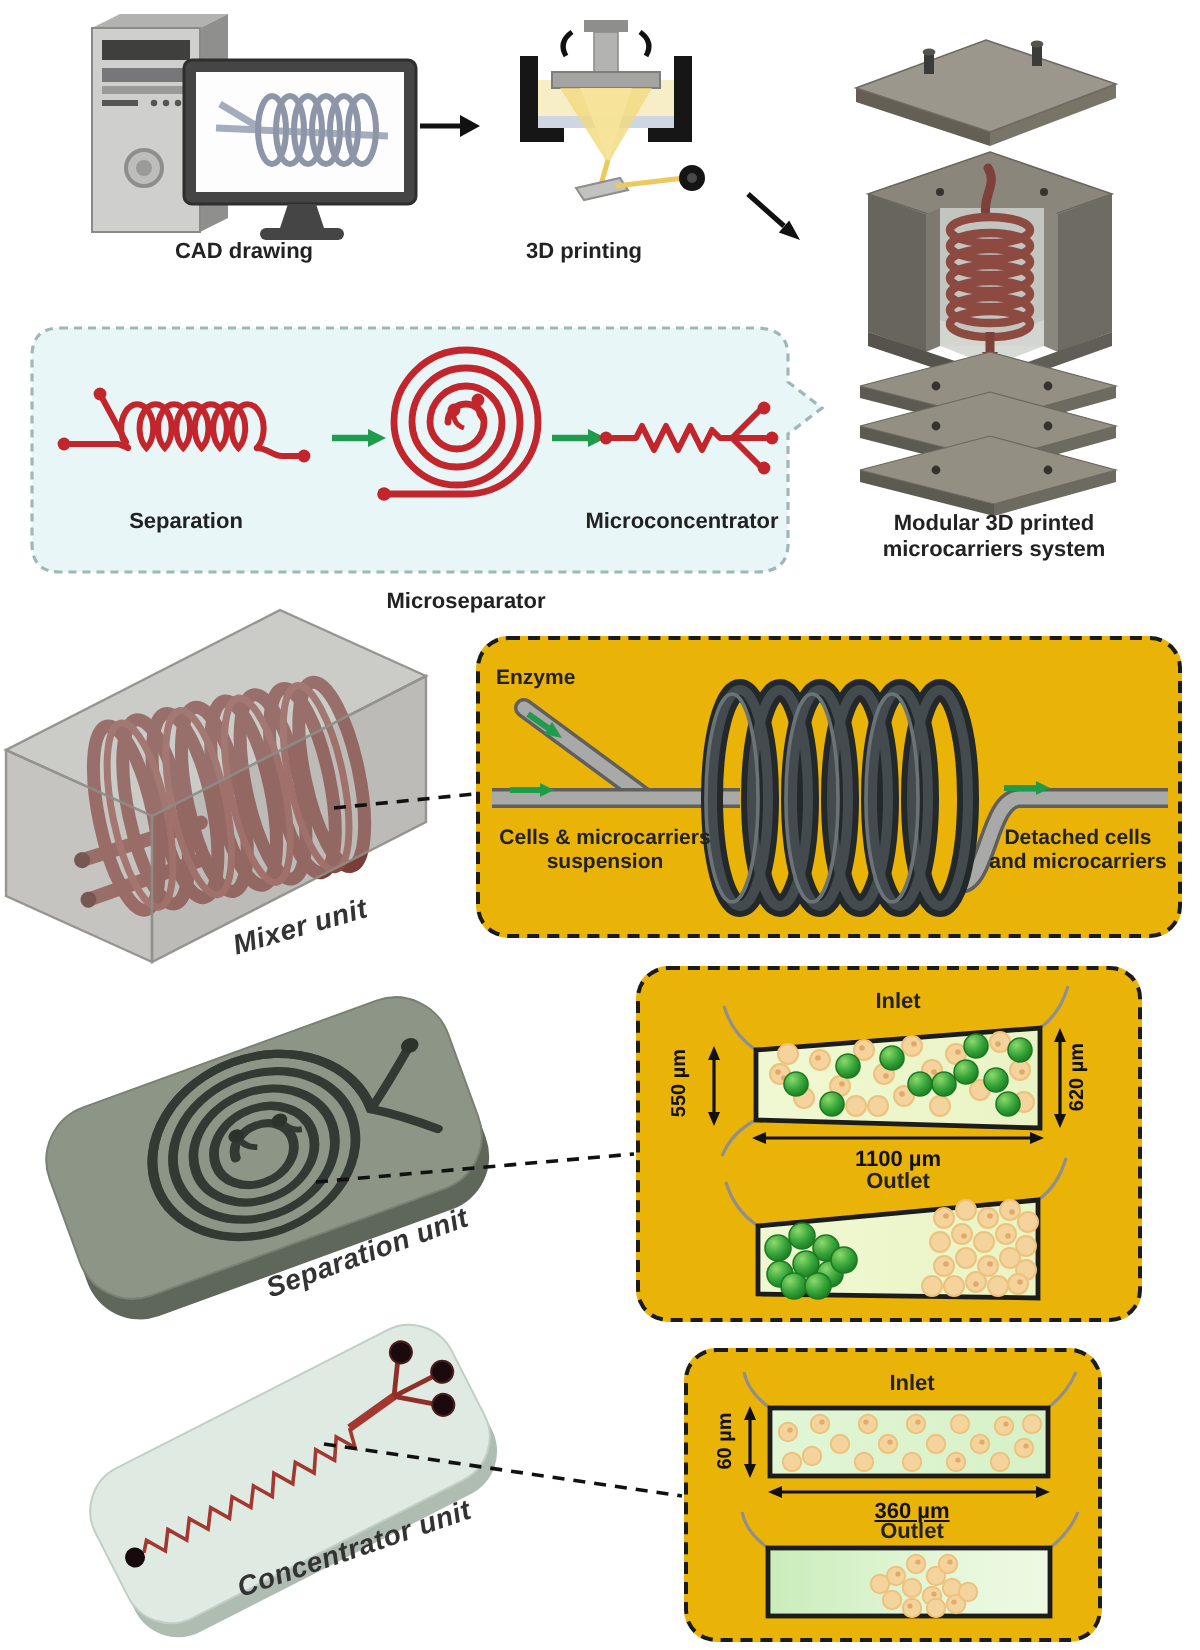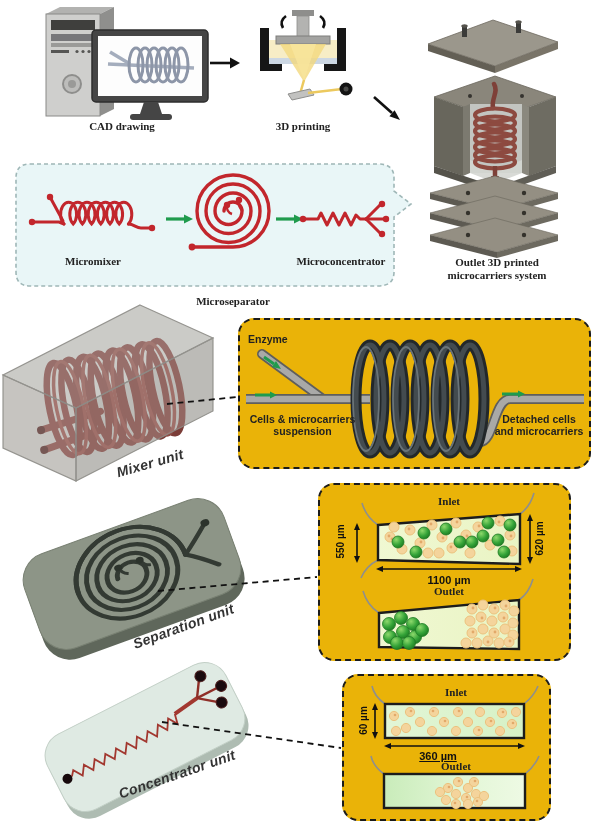--- a/index.html
+++ b/index.html
@@ -1,20 +1,20 @@
 <!DOCTYPE html>
 <html><head>
 <meta charset="utf-8">
 <style>
   html,body{margin:0;padding:0;background:#ffffff;}
   .canvas{position:relative;width:600px;height:825px;background:#fff;overflow:hidden;
           font-family:"Liberation Sans", sans-serif;color:#1c1c1c;}
   .abs{position:absolute;}
   .lbl{position:absolute;font-weight:bold;color:#222;text-align:center;}
-  .lbl-11{font-size:11px;line-height:13px;font-family:Liberation Serif, serif;}
+  .lbl-11{font-size:11px;line-height:13px;}
   .lbl-10{font-size:10.5px;line-height:12px;}
   .unit-label{position:absolute;font-weight:bold;font-style:italic;font-size:14px;color:#333;
               text-align:center;letter-spacing:.3px;}
   .inset{position:absolute;border:2.4px dashed #1b1b1b;border-radius:16px;background:#eab308;}
   .dim-rot{position:absolute;font-weight:bold;font-size:10px;color:#111;text-align:center;
            transform:rotate(-90deg);}
   .dim{position:absolute;font-weight:bold;font-size:11px;color:#111;text-align:center;}
   svg{display:block;}
 </style>
 </head>
@@ -63,21 +63,21 @@
     <polygon points="30,36 76,36 54,74" fill="#f3d87d" opacity="0.8"></polygon>
     <polygon points="40,36 66,36 54,72" fill="#f7e49b" opacity="0.9"></polygon>
     <path d="M10,20 h9 v36 h13 v7 H10 Z" fill="#161616"></path>
     <path d="M96,20 h-9 v36 h-13 v7 h22 Z" fill="#161616"></path>
     <line x1="54" y1="72" x2="50" y2="86" stroke="#ecc95e" stroke-width="2.5"></line>
     <polygon points="38,86 60,81 64,87 42,92" fill="#c2c2c0" stroke="#8e8e8c" stroke-width="1"></polygon>
     <line x1="58" y1="85" x2="92" y2="81" stroke="#ecc95e" stroke-width="2.5"></line>
     <circle cx="96" cy="81" r="6.5" fill="#141414"></circle>
     <circle cx="96" cy="81" r="2.5" fill="#4a4a48"></circle>
   </svg>
-  <div class="lbl lbl-11" style="left:243px;top:120px;width:120px;">3D printing</div>
+  <div class="lbl lbl-11" style="left:232px;top:120px;width:120px;">3D printing</div>
 
   <svg class="abs" style="left:418px;top:14px;" width="154" height="246" viewBox="0 0 154 246">
 
     <polygon points="10,30 77,52 77,59 10,37" fill="#635f55"></polygon>
     <polygon points="77,52 140,28 140,35 77,59" fill="#797468"></polygon>
     <polygon points="75,6 140,28 77,52 10,30" fill="#9b978c" stroke="#6e6a60" stroke-width="0.8"></polygon>
     <rect x="44" y="12" width="5" height="11" fill="#3b3b39"></rect>
       <ellipse cx="46.5" cy="12" rx="3.2" ry="1.8" fill="#55534d"></ellipse>
     <rect x="98" y="8" width="5" height="11" fill="#3b3b39"></rect>
       <ellipse cx="100.5" cy="8" rx="3.2" ry="1.8" fill="#55534d"></ellipse>
@@ -122,21 +122,21 @@
     </g>
     <g>
       <polygon points="12,221 79,238 79,244 12,227" fill="#5d5a52"></polygon>
       <polygon points="79,238 140,221 140,227 79,244" fill="#6d6a60"></polygon>
       <polygon points="77,204 140,221 79,238 12,221" fill="#948f83" stroke="#6a675d" stroke-width="0.6"></polygon>
       <circle cx="50" cy="221" r="2.2" fill="#34322c"></circle>
         <circle cx="106" cy="221" r="2.2" fill="#34322c"></circle>
     </g>
   </svg>
   <div class="lbl lbl-11" style="left:417px;top:256px;width:160px;">
-    <div>Outlet 3D printed</div>
+    <div>Modular 3D printed</div>
     <div>microcarriers system</div>
   </div>
 
   <svg class="abs" style="left:0;top:155px;" width="420" height="140" viewBox="0 0 420 140">
     <path d="M30,9 H378 Q394,9 394,23 V36 L411,49 L394,62 V117 Q394,131 378,131 H30 Q16,131 16,117 V23 Q16,9 30,9 Z" fill="#e9f6f7" stroke="#9fb7b7" stroke-width="1.6" stroke-dasharray="4,3"></path>
 
     <g stroke="#c2262c" fill="none" stroke-width="3" stroke-linecap="round">
       <path d="M32,67 L59,67 L64,69"></path>
       <path d="M50,42 L63,66"></path>
       <path d="M64,69 a8,12 0 1 1 9.2,0 a8,12 0 1 1 9.2,0 a8,12 0 1 1 9.2,0 a8,12 0 1 1 9.2,0 a8,12 0 1 1 9.2,0 a8,12 0 1 1 9.2,0 a8,12 0 1 1 9.2,0"></path>
@@ -163,21 +163,21 @@
       <path d="M303,64 H318 L321,58 L327,70 L333,58 L339,70 L345,58 L351,70 L356,60 L360,64 H366"></path>
       <path d="M366,64 L380,50"></path>
         <path d="M366,64 L384,64"></path>
         <path d="M366,64 L380,78"></path>
     </g>
     <circle cx="303" cy="64" r="3.2" fill="#c2262c"></circle>
       <circle cx="382" cy="49" r="3.2" fill="#c2262c"></circle>
     <circle cx="386" cy="64" r="3.2" fill="#c2262c"></circle>
       <circle cx="382" cy="79" r="3.2" fill="#c2262c"></circle>
   </svg>
-  <div class="lbl lbl-11" style="left:33px;top:255px;width:120px;">Micromixer</div>
+  <div class="lbl lbl-11" style="left:33px;top:255px;width:120px;">Separation</div>
   <div class="lbl lbl-11" style="left:173px;top:255px;width:120px;margin-top:40px;">Microseparator</div>
   <div class="lbl lbl-11" style="left:271px;top:255px;width:140px;">Microconcentrator</div>
 
   <svg class="abs" style="left:0;top:298px;" width="222" height="200" viewBox="0 0 222 200">
 
     <polygon points="76,110 213,40 213,113 76,183" fill="#b3b2ad"></polygon>
     <polygon points="3,77 76,110 76,183 3,150" fill="#bcbbb6"></polygon>
     <polygon points="140,7 213,40 76,110 3,77" fill="#c9c9c5"></polygon>
 
     <g transform="rotate(-12 115 100)">
@@ -523,21 +523,21 @@
             <circle cx="115" cy="105" r="1.3"></circle>
             <circle cx="123" cy="121" r="1.3"></circle>
           <circle cx="111" cy="127" r="1.3"></circle>
             <circle cx="133" cy="125" r="1.3"></circle>
             <circle cx="131" cy="105" r="1.3"></circle>
         </g>
       </g>
     </svg>
     <div class="lbl lbl-11" style="left:42px;top:10px;width:140px;">Inlet</div>
     <div class="dim-rot" style="left:-11px;top:39px;width:60px;">60 µm</div>
-    <div class="dim" style="left:34px;top:74px;width:120px;text-decoration:underline;">360 µm</div>
+    <div class="dim" style="left:52px;top:74px;width:120px;text-decoration:underline;">360 µm</div>
     <div class="lbl lbl-11" style="left:42px;top:84px;width:140px;">Outlet</div>
   </div>
 
   <svg class="abs" style="left:0;top:0;pointer-events:none;" width="600" height="825" viewBox="0 0 600 825">
     <g>
       <line x1="210" y1="63" x2="230" y2="63" stroke="#111" stroke-width="2.6"></line>
       <polygon points="230,57.5 240,63 230,68.5" fill="#111"></polygon>
     </g>
     <g>
       <line x1="374" y1="97" x2="392" y2="113" stroke="#111" stroke-width="2.6"></line>

